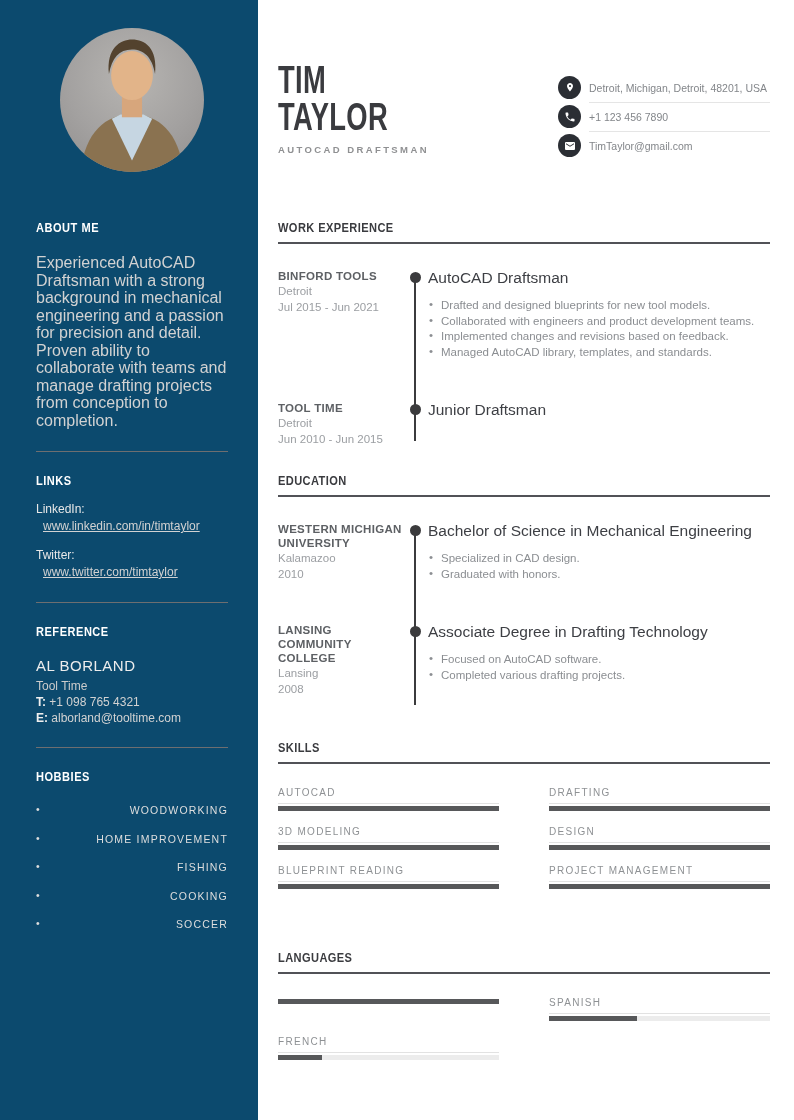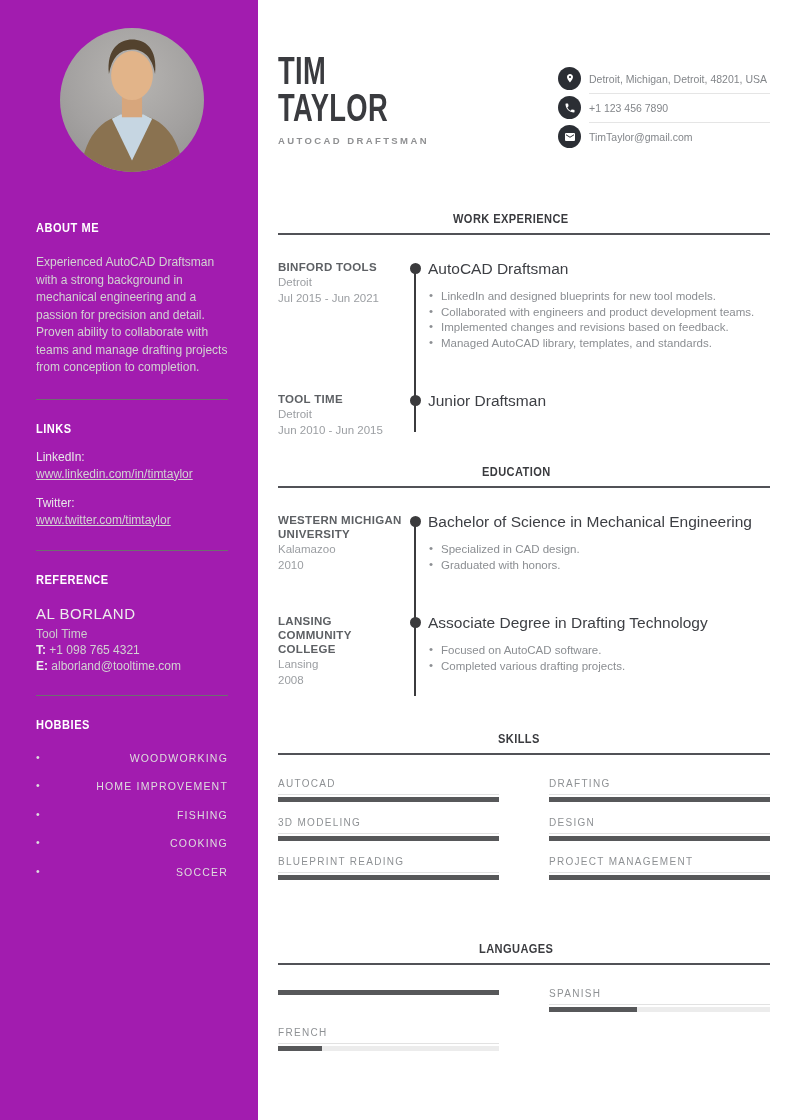--- a/index.html
+++ b/index.html
@@ -8,67 +8,67 @@
     width: 794px; height: 1120px;
     position: relative;
     font-family: "Liberation Sans", sans-serif;
     overflow: hidden;
   }
   .condensed { display: inline-block; transform: scaleX(.82); transform-origin: 0 50%; white-space: nowrap; }
 
   
   .sidebar {
     position: absolute; left: 0; top: 0; width: 258px; height: 1120px;
-    background: #a21caf; color: #d6d6d6;
+    background: #0c4a6e; color: #d6d6d6;
     padding: 0 30px 0 36px;
   }
   .photo-wrap { width: 144px; height: 144px; border-radius: 50%; margin: 28px auto 0 auto;
     overflow: hidden; background: radial-gradient(circle at 50% 35%, #b7b5b2 0%, #a3a1a0 55%, #908e8d 100%); }
   .photo-wrap svg { width: 100%; height: 100%; display: block; }
 
   .side-sec { margin-top: 0; }
   .side-head { color: #ffffff; font-weight: bold; font-size: 13px; letter-spacing: .6px; }
   .side-head .condensed { transform: scaleX(.85); }
   .about-head { margin-top: 48px; }
-  .side-body { font-size: 12px; line-height: 17.5px; color: #d2d2d2; margin-top: 19px; }
+  .side-body { font-size: 16px; line-height: 17.5px; color: #d2d2d2; margin-top: 19px; }
   .side-div { border: none; border-top: 1px solid #6e6e70; margin: 22px 0 21px 0; }
 
   .link-item { margin-top: 14px; }
   .link-item:first-of-type { margin-top: 17px; }
   .link-label { font-size: 12px; font-weight: normal; color: #e8e8e8; }
-  .link-url { font-size: 12px; color: #d2d2d2; text-decoration: underline; margin-top: 3px; display: inline-block; cursor: pointer; }
+  .link-url { font-size: 12px; color: #d2d2d2; text-decoration: underline; margin-top: 3px; display: inline-block; cursor: pointer; margin-left: 7px; }
 
   .ref-name { font-size: 15px; color: #ededed; letter-spacing: .5px; margin-top: 18px; }
   .ref-company { font-size: 12px; color: #cccccc; margin-top: 5px; }
   .ref-line { font-size: 12px; color: #d2d2d2; margin-top: 2px; }
   .ref-line:first-of-type { margin-top: 10px; }
   .ref-line b { color: #efefef; }
 
   .hobby-list { list-style: none; margin-top: 20px; text-align: right; }
   .hobby-list li { font-size: 10.5px; letter-spacing: 1.2px; color: #dedede; margin-bottom: 16.5px; position: relative; padding-left: 13px; }
   .hobby-list li::before { content: "•"; position: absolute; left: 0; top: -1px; color: #dedede; }
 
   
-  .main { position: absolute; left: 258px; top: 0; width: 536px; height: 1120px; padding: 3px 24px 0 20px; }
+  .main { position: absolute; left: 258px; top: 0; width: 536px; height: 1120px; padding: 12px 24px 0 20px; }
 
   .header-row { display: flex; justify-content: space-between; margin-top: 50px; }
   .name { font-size: 38px; line-height: 37px; font-weight: bold; color: #3a3b3f; letter-spacing: .5px; }
   .name .condensed { transform: scaleX(.72); }
   .job-title { font-size: 9.5px; font-weight: bold; letter-spacing: 2.4px; color: #8f9092; margin-top: 8px; }
 
   .contact { width: 212px; margin-top: 14px; }
   .contact-row { display: flex; align-items: center; height: 23px; }
   .contact-icon { width: 23px; height: 23px; min-width: 23px; border-radius: 50%; background: #2b2e34;
     display: flex; align-items: center; justify-content: center; margin-right: 8px; }
   .contact-icon svg { width: 12px; height: 12px; fill: #ffffff; }
   .contact-text { font-size: 10.5px; color: #83868a; }
   .contact-div { border: none; border-top: 1px solid #e5e5e5; margin: 3px 0 2px 31px; }
 
   .section { margin-top: 0; }
-  .sec-head { font-size: 13.5px; font-weight: bold; color: #3a3b3f; letter-spacing: .5px; text-align: center; }
+  .sec-head { font-size: 13.5px; font-weight: bold; color: #3a3b3f; letter-spacing: .5px; }
   .sec-rule { border: none; border-top: 2px solid #515257; margin-top: 7px; }
 
   .sec-we { margin-top: 63px; }
   .sec-edu { margin-top: 54px; }
   .sec-skills { margin-top: 57px; }
   .sec-lang { margin-top: 61px; }
 
   .timeline { position: relative; margin-top: 25px; }
   .timeline::before { content: ""; position: absolute; left: 136px; top: 8px; bottom: -22px; width: 2px; background: #3b3b3d; }
   .entry { position: relative; padding-left: 150px; margin-bottom: 41px; }
@@ -200,21 +200,21 @@
         <div class="entry">
           <span class="entry-dot"></span>
           <div class="entry-meta">
             <div class="entry-company">BINFORD TOOLS</div>
             <div class="entry-sub">Detroit</div>
             <div class="entry-sub">Jul 2015 - Jun 2021</div>
           </div>
           <div class="entry-role">AutoCAD Draftsman</div>
           <ul class="entry-bullets">
 
-              <li>LinkedIn and designed blueprints for new tool models.</li>
+              <li>Drafted and designed blueprints for new tool models.</li>
 
               <li>Collaborated with engineers and product development teams.</li>
 
               <li>Implemented changes and revisions based on feedback.</li>
 
               <li>Managed AutoCAD library, templates, and standards.</li>
 
           </ul>
         </div>
 

